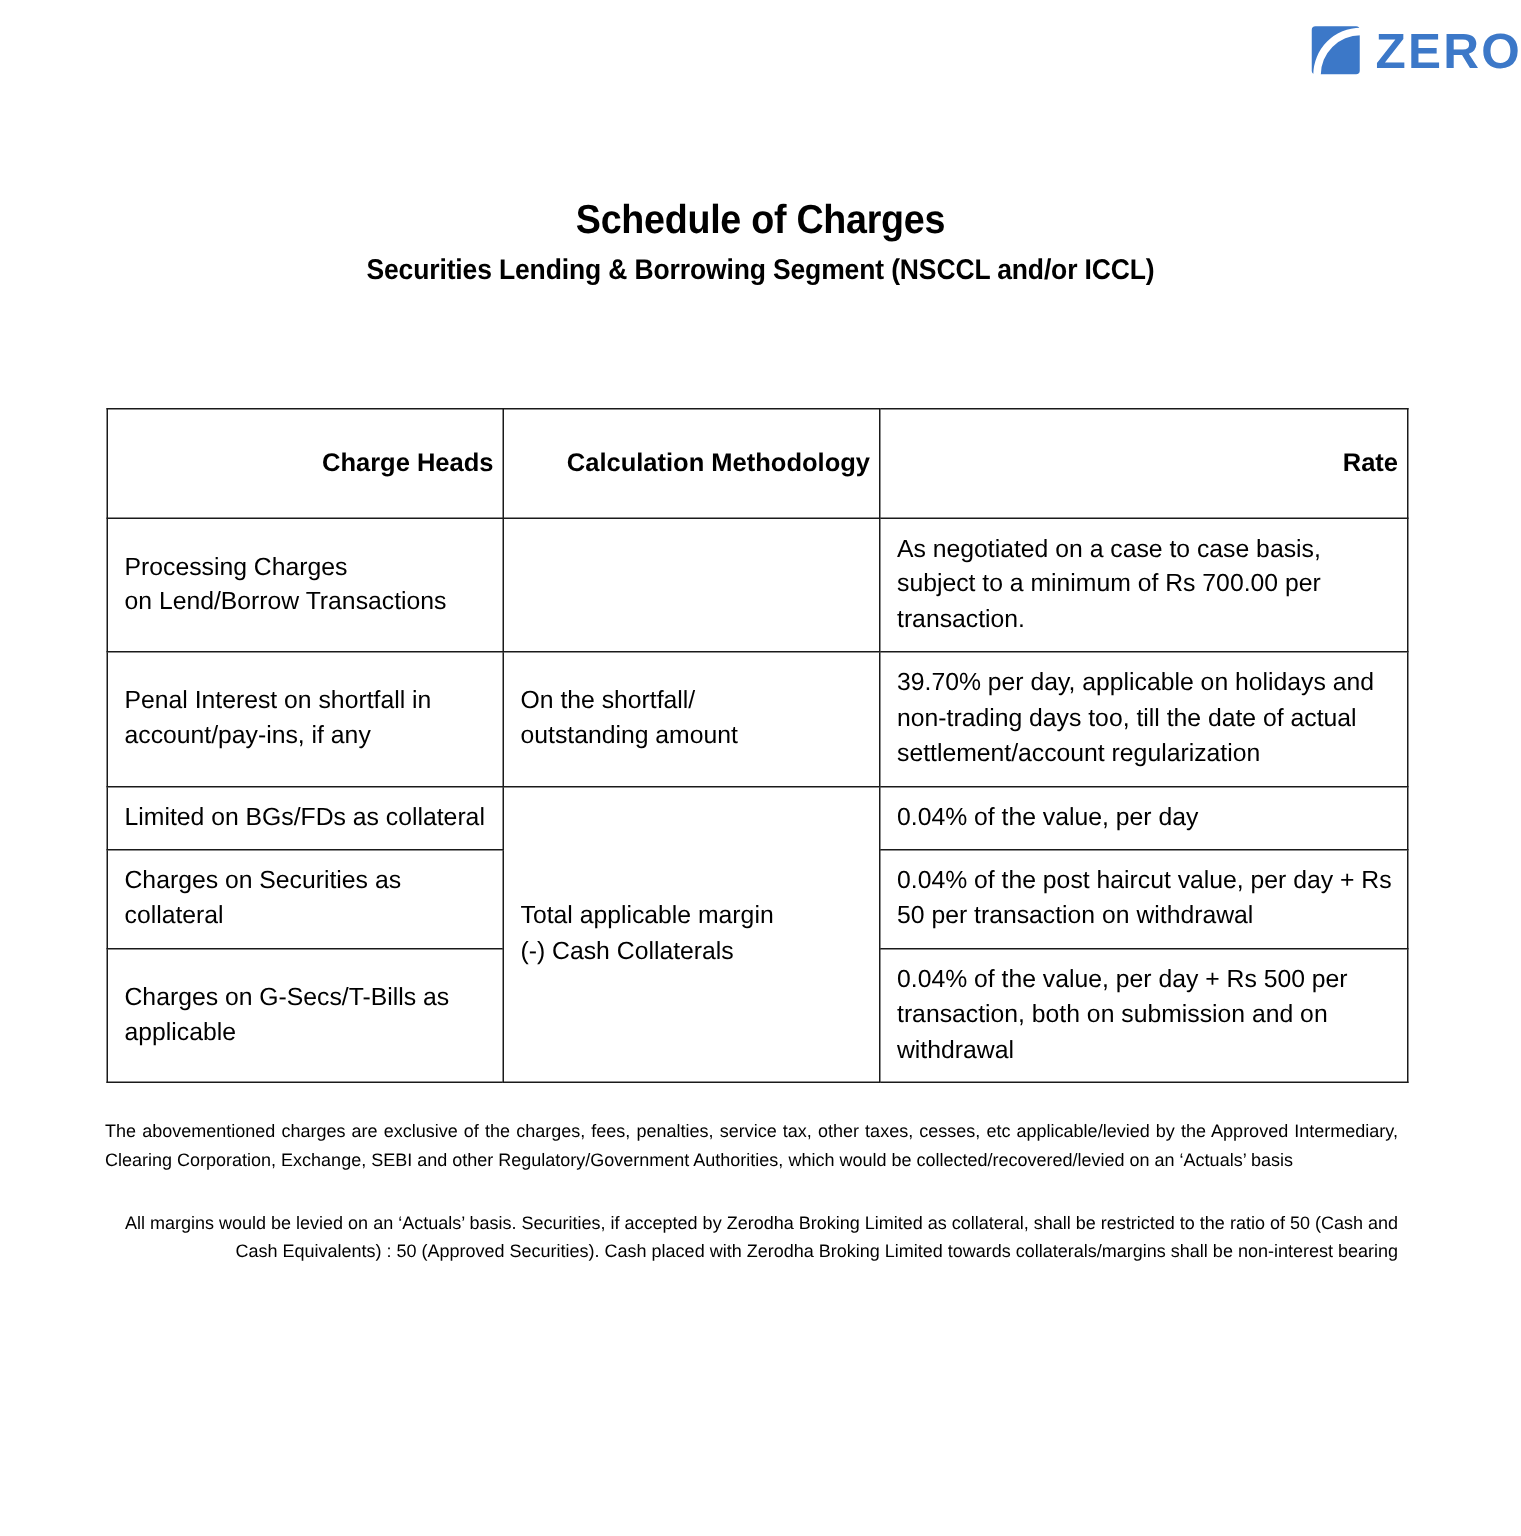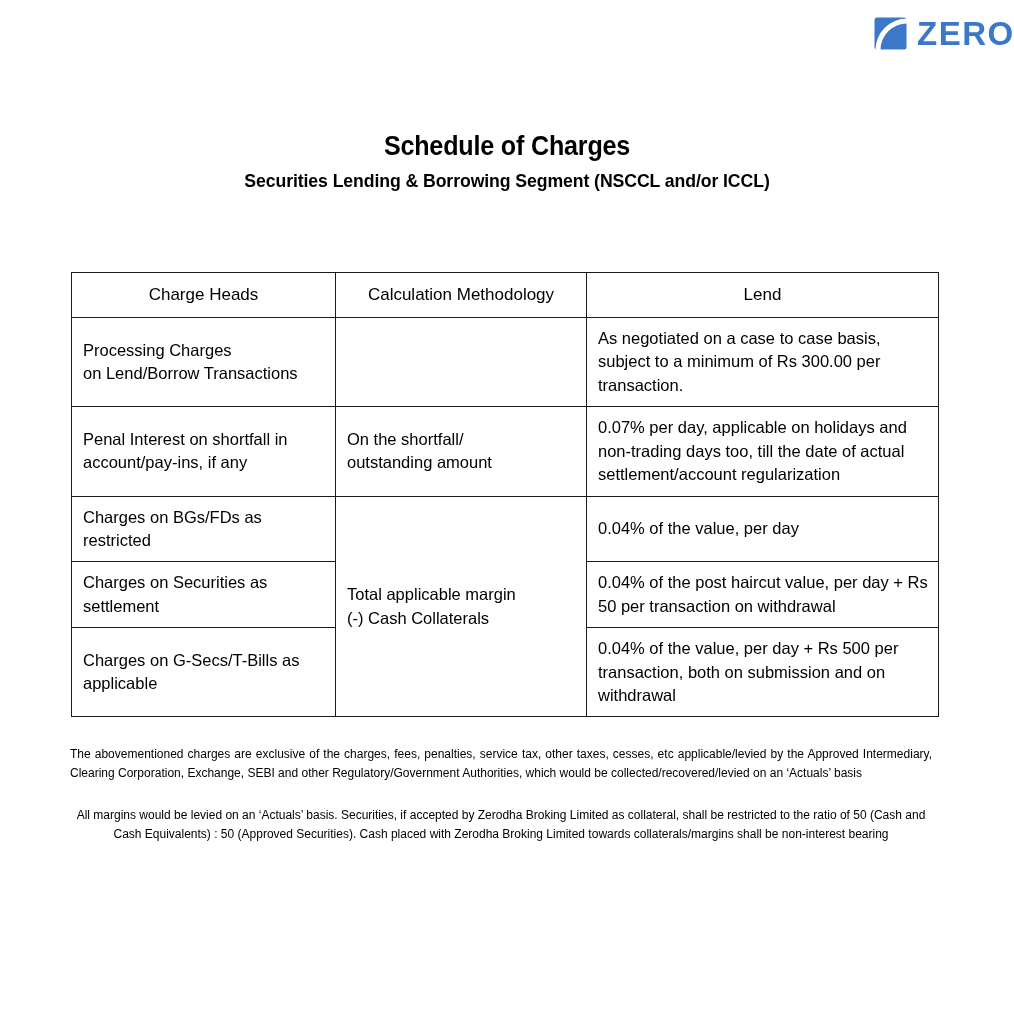--- a/index.html
+++ b/index.html
@@ -81,24 +81,24 @@
   }
   .charges-table td, .charges-table th {
     border: 1px solid #1a1a1a;
     vertical-align: middle;
     padding: 9px 10px 9px 11px;
     line-height: 1.42;
     font-weight: normal;
     text-align: left;
   }
   .charges-table thead th {
-    font-weight: normal;
-    text-align: center;
+    font-weight: bold;
+    text-align: right;
     font-size: 17px;
-    padding: 9px 6px;
+    padding: 23px 6px;
     height: 26px;
   }
   .col-a { width: 264px; }
   .col-b { width: 251px; }
   .col-c { width: 352px; }
 
   .cell-mid-merge {
     vertical-align: middle;
     padding-left: 32px;
   }
@@ -112,21 +112,21 @@
     width: 862px;
     font-size: 12px;
     line-height: 1.62;
   }
   .notes p {
     margin: 0 0 22px 0;
     text-align: justify;
     text-justify: inter-word;
   }
   .notes p:last-child { margin-bottom: 0; }
-  .notes p.no-justify { text-align: center; }
+  .notes p.no-justify { text-align: right; }
 </style>
 </head>
 <body>
 
 <div class="logo-block">
   <span class="logo-mark">
     <svg width="33" height="33" viewBox="0 0 33 33" xmlns="http://www.w3.org/2000/svg">
       <defs>
         <clipPath id="arcclip">
           <path d="M0 0 H33 V33 H0 Z M33 0 A33 33 0 0 0 0 33 L0 0 Z"></path>
@@ -150,41 +150,41 @@
 <table class="charges-table">
   <colgroup>
     <col class="col-a">
       <col class="col-b">
       <col class="col-c">
   </colgroup>
   <thead>
     <tr>
       <th>Charge Heads</th>
       <th>Calculation Methodology</th>
-      <th>Lend</th>
+      <th>Rate</th>
     </tr>
   </thead>
   <tbody>
     <tr>
       <td>Processing Charges<br>on Lend/Borrow Transactions</td>
       <td class="cell-empty"></td>
-      <td>As negotiated on a case to case basis, subject to a minimum of Rs 300.00 per transaction.</td>
+      <td>As negotiated on a case to case basis, subject to a minimum of Rs 700.00 per transaction.</td>
     </tr>
     <tr>
       <td>Penal Interest on shortfall in account/pay-ins, if any</td>
       <td>On the shortfall/<br>outstanding amount</td>
-      <td>0.07% per day, applicable on holidays and non-trading days too, till the date of actual settlement/account regularization</td>
+      <td>39.70% per day, applicable on holidays and non-trading days too, till the date of actual settlement/account regularization</td>
     </tr>
     <tr>
-      <td>Charges on BGs/FDs as restricted</td>
+      <td>Limited on BGs/FDs as collateral</td>
       <td class="cell-mid-merge" rowspan="3">Total applicable margin<br>(-) Cash Collaterals</td>
       <td>0.04% of the value, per day</td>
     </tr>
     <tr>
-      <td>Charges on Securities as settlement</td>
+      <td>Charges on Securities as collateral</td>
       <td>0.04% of the post haircut value, per day + Rs 50 per transaction on withdrawal</td>
     </tr>
     <tr>
       <td>Charges on G-Secs/T-Bills as applicable</td>
       <td>0.04% of the value, per day + Rs 500 per transaction, both on submission and on withdrawal</td>
     </tr>
   </tbody>
 </table>
 
 <div class="notes">

